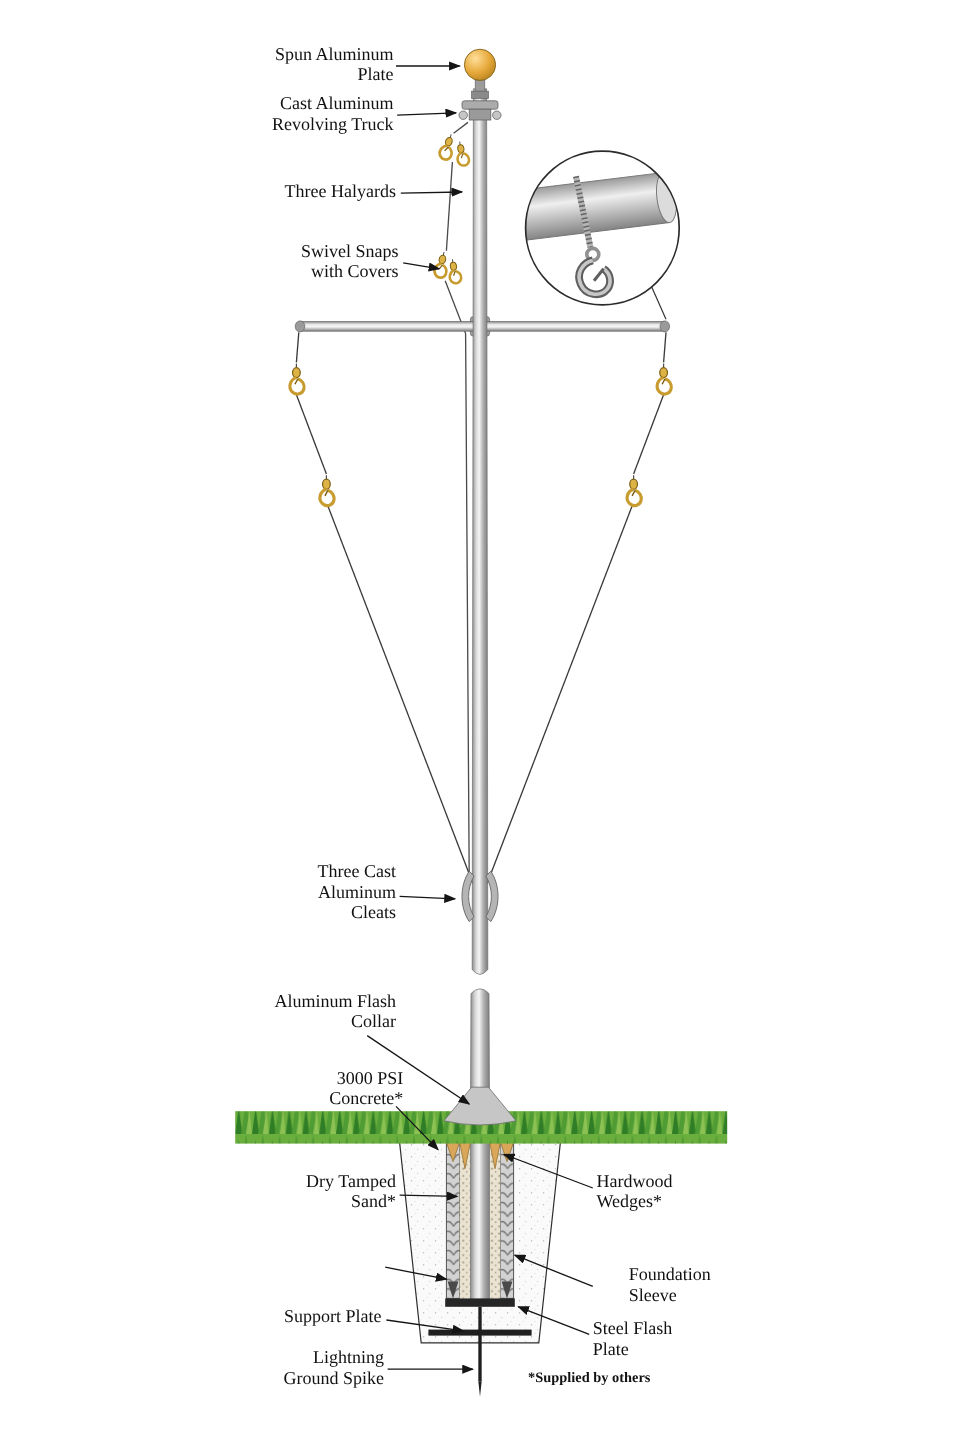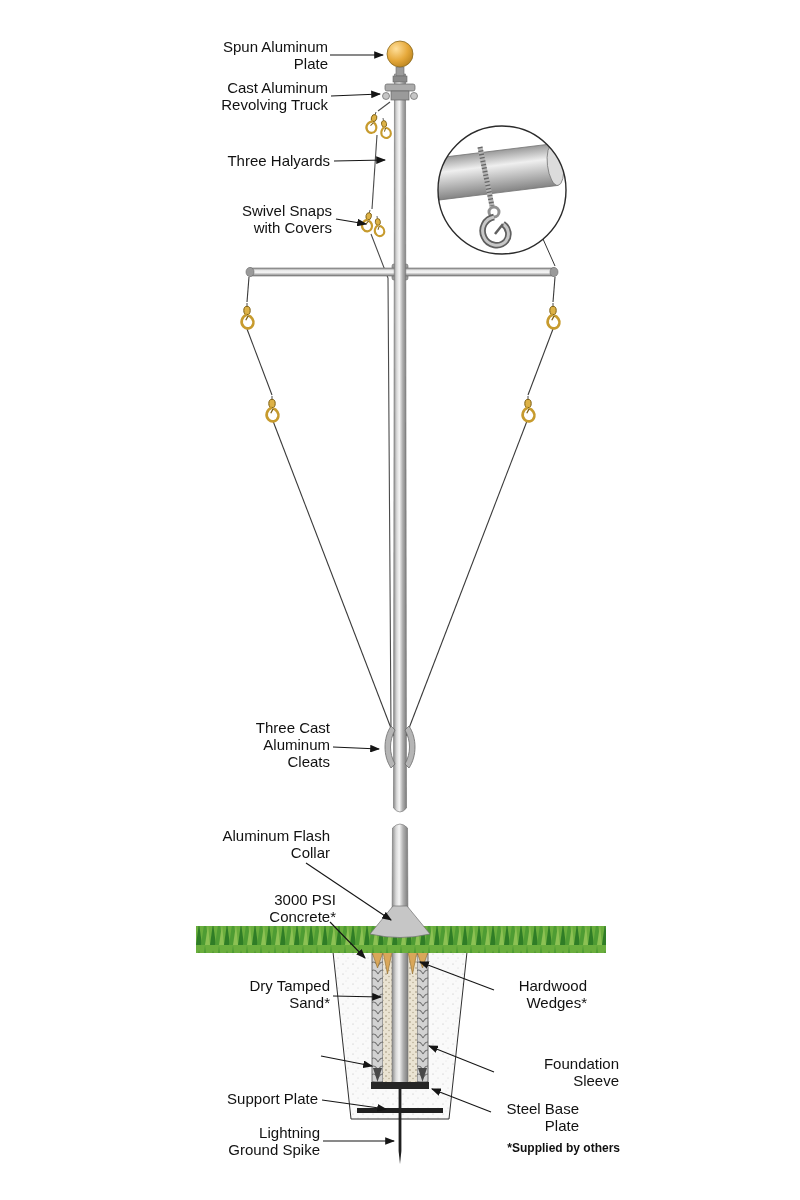--- a/index.html
+++ b/index.html
@@ -1,22 +1,22 @@
 <!DOCTYPE html>
 <html><head>
 <meta charset="utf-8">
 <style>
   html,body{margin:0;padding:0;background:#fff;}
   .canvas{position:relative;width:800px;height:1200px;background:#ffffff;
-          font-family:Liberation Sans, sans-serif;overflow:hidden;}
+          font-family:Liberation Serif, serif;overflow:hidden;}
   .canvas svg{position:absolute;left:0;top:0;}
   .lbl{position:absolute;font-size:15px;line-height:1.14;color:#111;}
   .lbl span{display:block;}
   .left{text-align:right;}
-  .right{text-align:right;}
+  .right{text-align:left;}
   .bold{font-weight:bold;font-size:12px;}
 </style>
 </head>
 <body>
 
 <div class="canvas">
 
 <svg width="800" height="1200" viewBox="0 0 800 1200">
   <defs>
     <linearGradient id="poleGrad" x1="0" y1="0" x2="1" y2="0">
@@ -240,20 +240,20 @@
 </div>
 <div class="lbl right" style="left:497px;top:977px;width:90px;">
   <span>Hardwood</span>
   <span>Wedges*</span>
 </div>
 <div class="lbl right" style="left:524px;top:1055px;width:95px;">
   <span>Foundation</span>
   <span>Sleeve</span>
 </div>
 <div class="lbl right" style="left:494px;top:1100px;width:85px;">
-  <span>Steel Base</span>
+  <span>Steel Flash</span>
   <span>Plate</span>
 </div>
 <div class="lbl right bold" style="left:440px;top:1142px;width:180px;">
   <span>*Supplied by others</span>
 </div>
 
 </div>
 
 </body></html>

